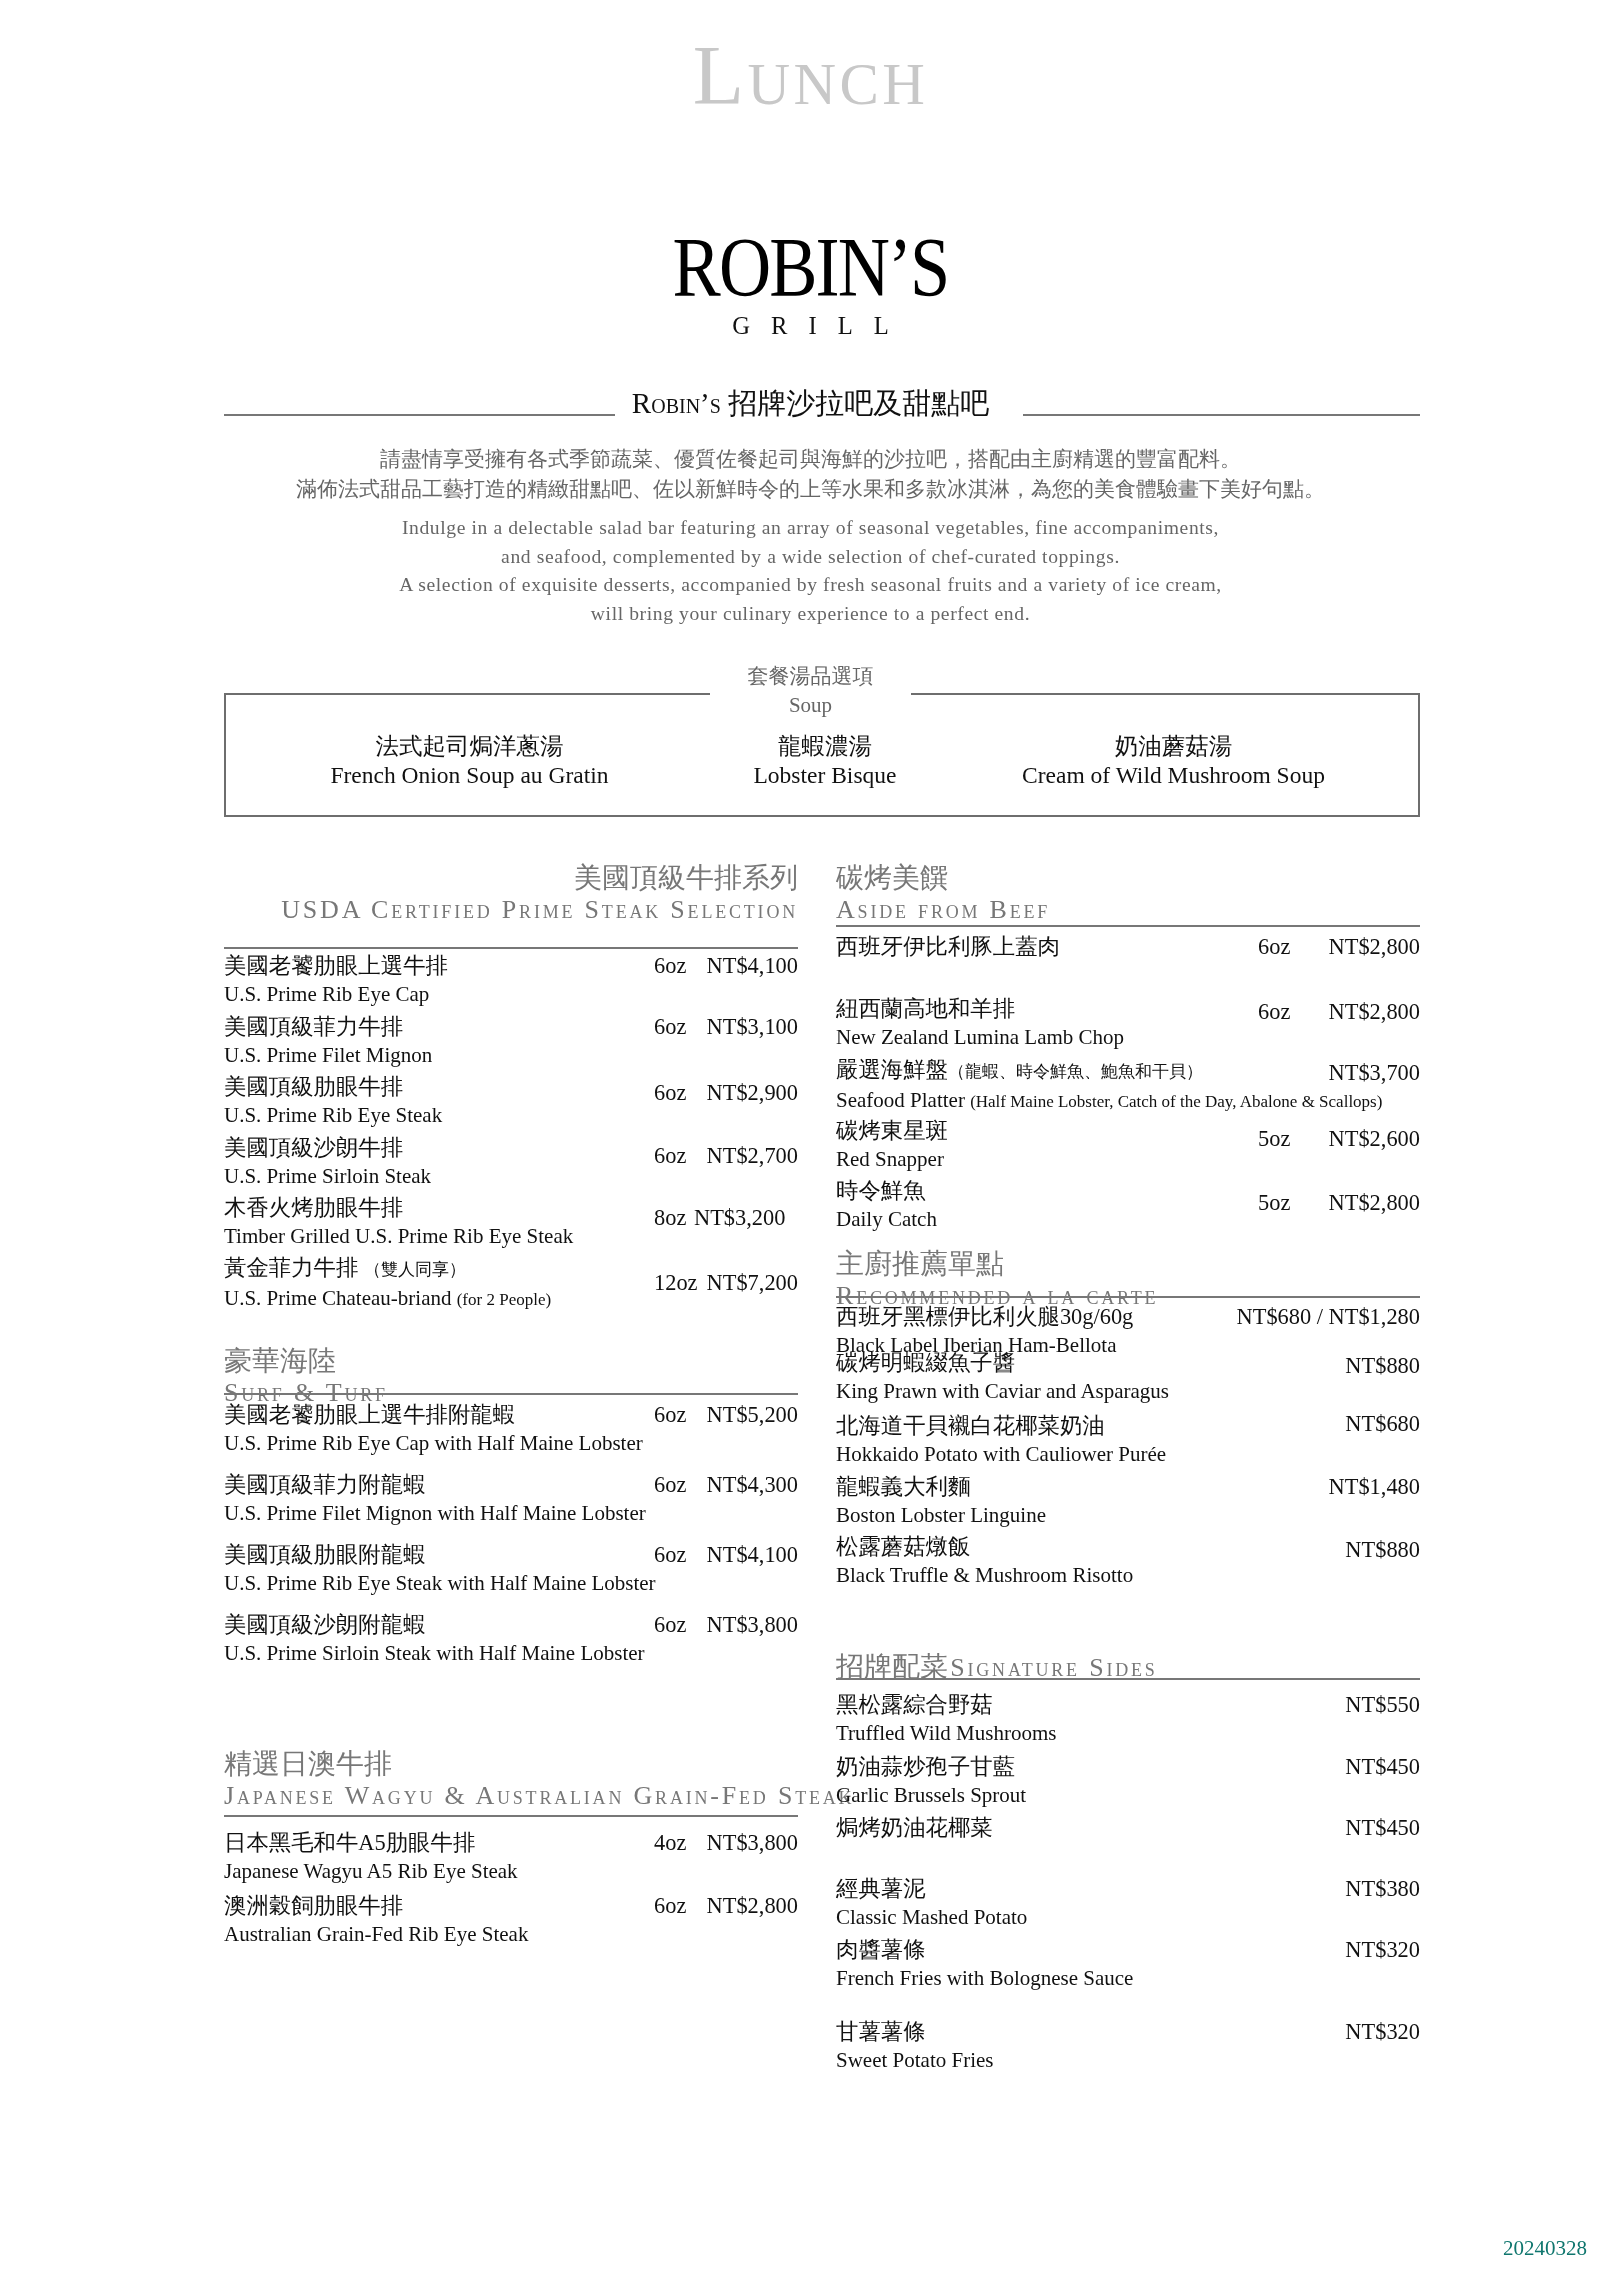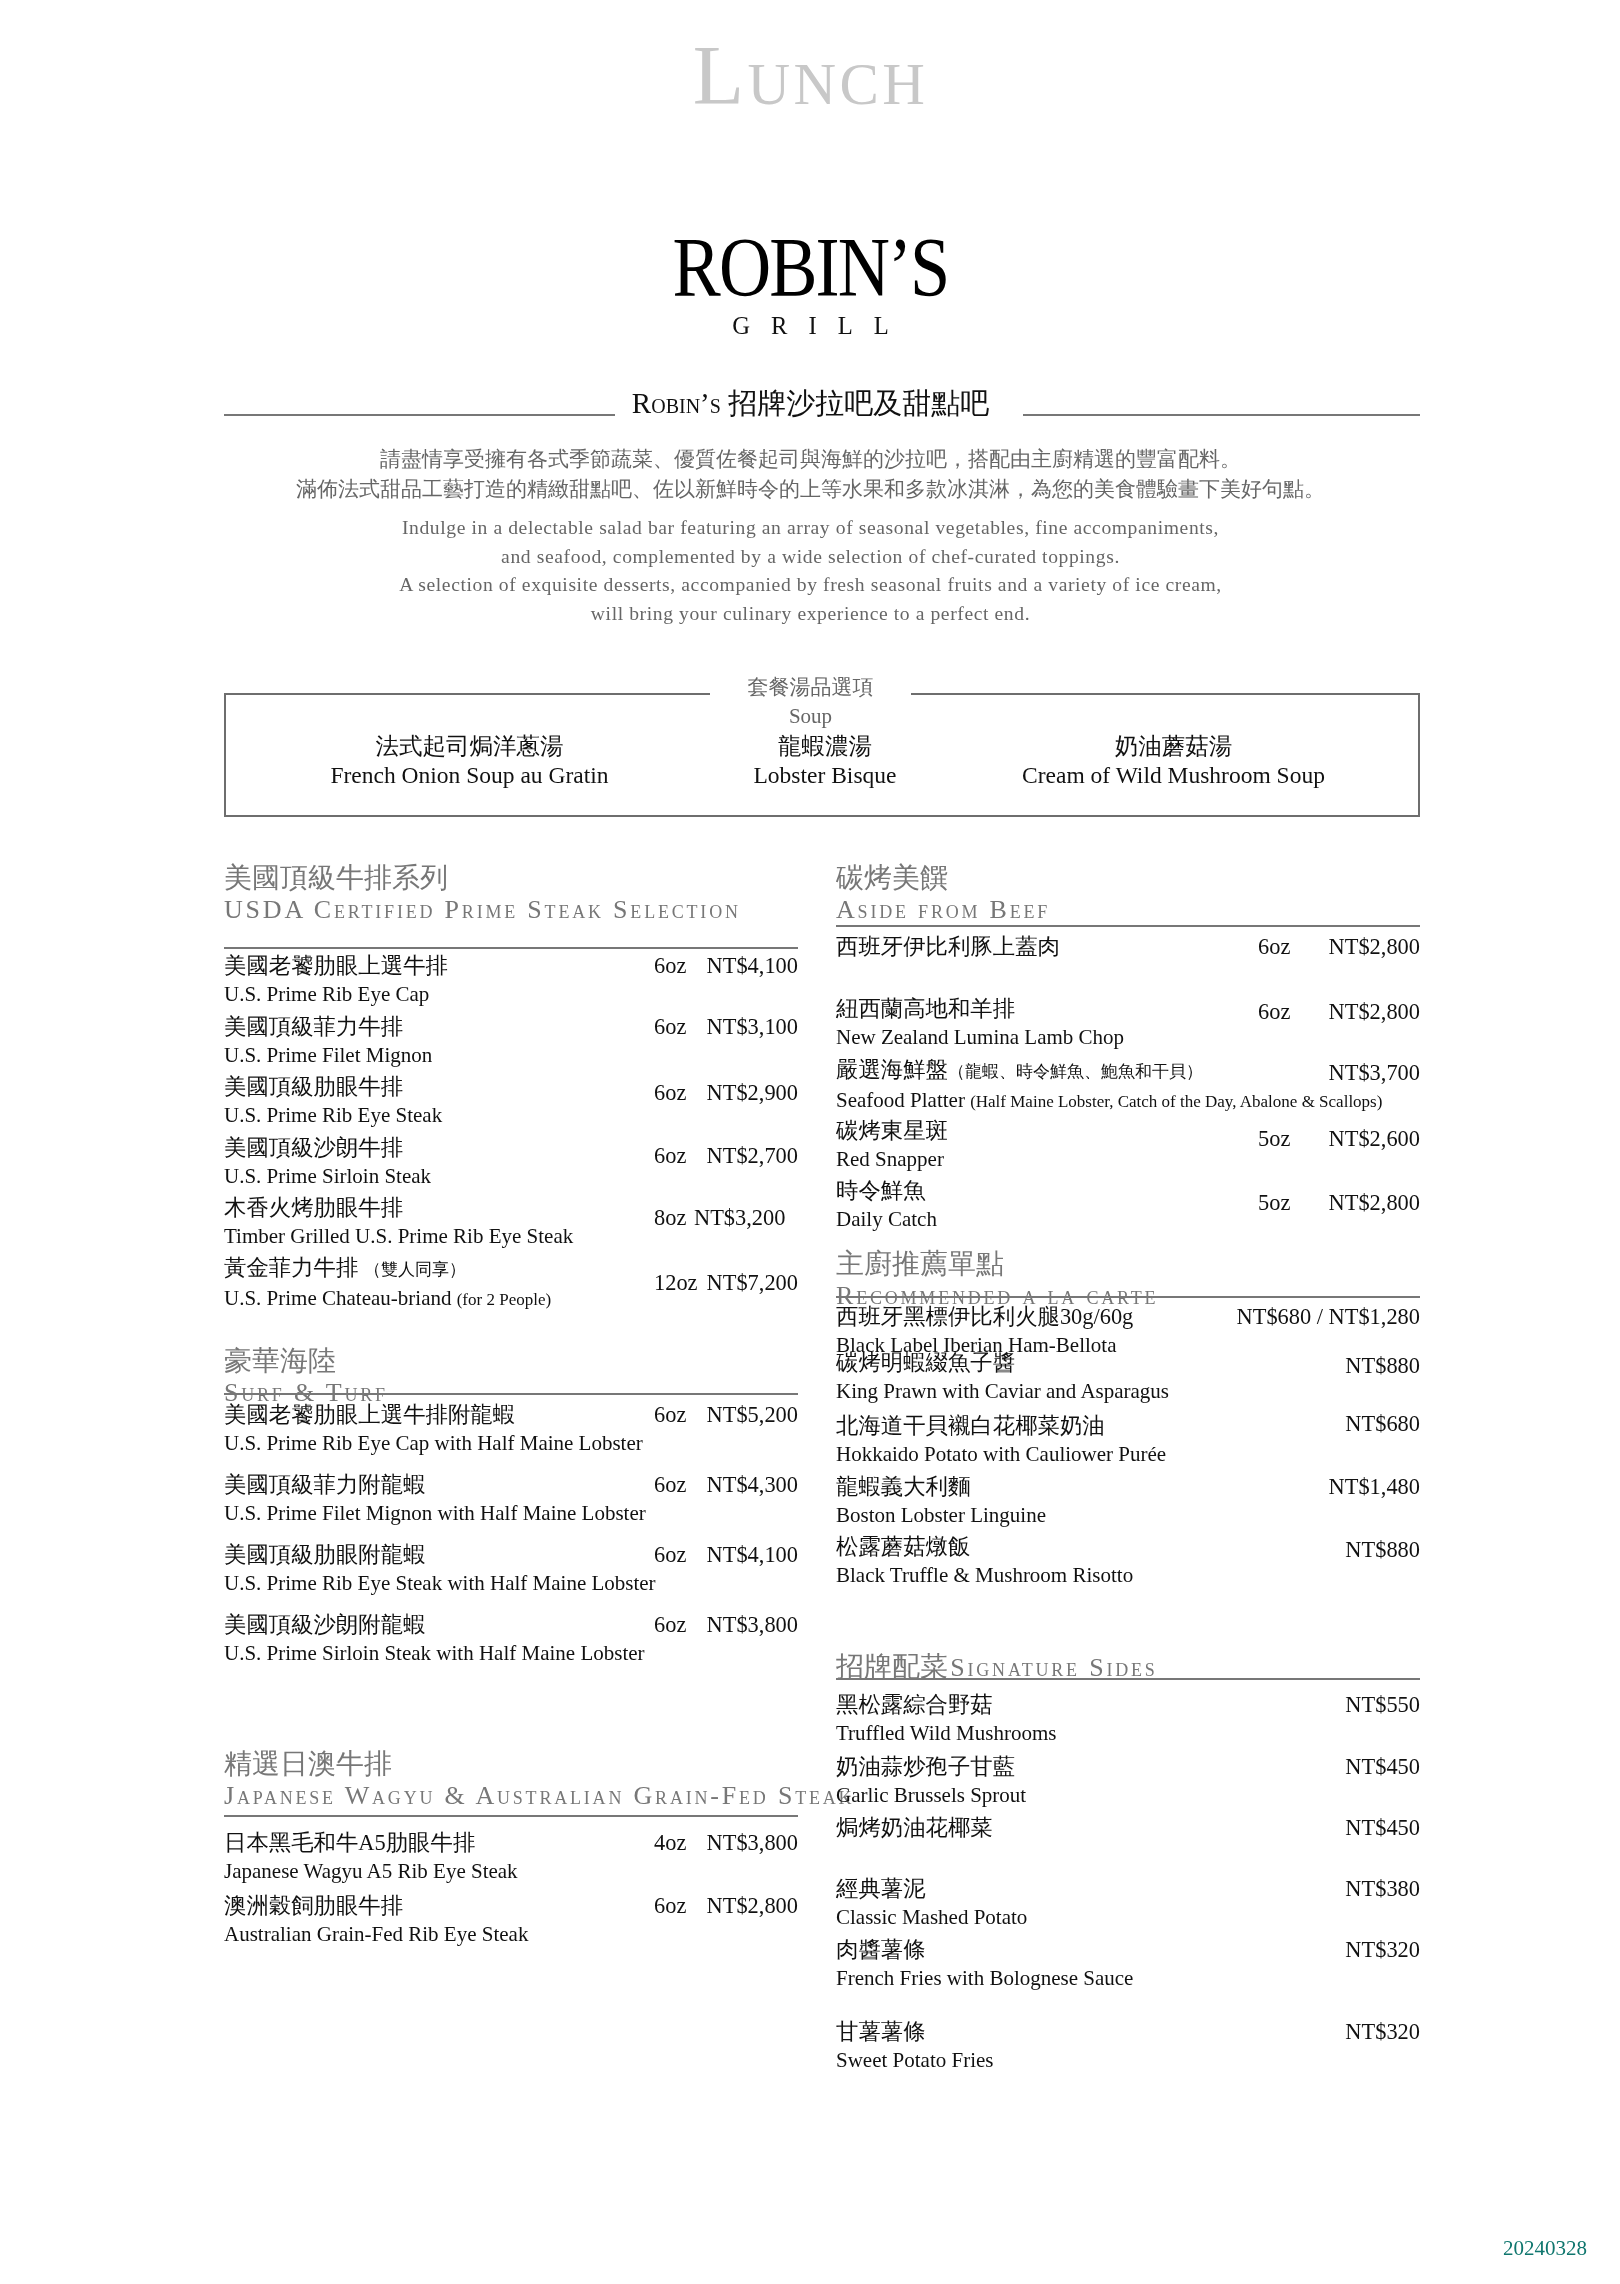--- a/index.html
+++ b/index.html
@@ -16,21 +16,21 @@
                letter-spacing:21px; line-height:1; padding-left:21px; box-sizing:border-box; }
 
   .rule { background:#777; height:2.2px; }
 
   .salad-title { left:0; width:1621px; top:386px; font-size:29px; line-height:34px; color:#111; }
   .salad-title .sc { font-variant:small-caps; }
   .salad-zh { left:0; width:1621px; top:444px; font-size:21px; line-height:30px; color:#666; }
   .salad-en { left:0; width:1621px; top:514px; font-size:19.6px; line-height:28.5px; color:#666; letter-spacing:0.6px; }
 
   .soup-box { left:224px; top:693px; width:1196px; height:124px; border:2.2px solid #6e6e6e; box-sizing:border-box; }
-  .soup-head { left:710px; width:201px; top:662px; background:#fff; font-size:21px; line-height:29px; color:#666;margin-top:11px; }
+  .soup-head { left:710px; width:201px; top:662px; background:#fff; font-size:21px; line-height:29px; color:#666; }
   .soup-col { top:732px; font-size:23.5px; line-height:29px; color:#111; }
   .sec-zh { font-size:28px; color:#777; line-height:34px; }
   .sec-en { font-size:26px; color:#777; font-variant:small-caps; letter-spacing:2.8px; line-height:30px; white-space:nowrap; }
   .sec-rule { background:#777; height:2.2px; }
 
   .item { position:absolute; }
   .item .zh { font-size:22.4px; line-height:29px; color:#111; white-space:nowrap; }
   .item .zh small { font-size:17px; }
   .item .en { font-size:21px; line-height:28px; color:#111; white-space:nowrap; }
   .item .en small { font-size:17px; }
@@ -74,21 +74,21 @@
 </div>
 <div class="abs center soup-col" style="left:699px;width:252px;">
   <div>龍蝦濃湯</div>
   <div>Lobster Bisque</div>
 </div>
 <div class="abs center soup-col" style="left:950px;width:447px;">
   <div>奶油蘑菇湯</div>
   <div>Cream of Wild Mushroom Soup</div>
 </div>
 
-<div class="abs" style="left:224px;top:861px;width:574px;">
+<div class="abs" style="left:224px;top:861px;width:574px;text-align:right;">
   <div class="sec-zh">美國頂級牛排系列</div>
   <div class="sec-en">USDA Certified Prime Steak Selection</div>
 </div>
 <div class="abs sec-rule" style="left:224px;top:947px;width:574px;"></div>
 
 <div class="item" style="left:224px;top:951px;width:574px;height:58px;">
   <div class="zh">美國老饕肋眼上選牛排</div>
   <div class="en">U.S. Prime Rib Eye Cap</div>
   <div class="wt" style="left:430px;top:0;">6oz</div>
   <div class="pr" style="right:0;top:0;">NT$4,100</div>

